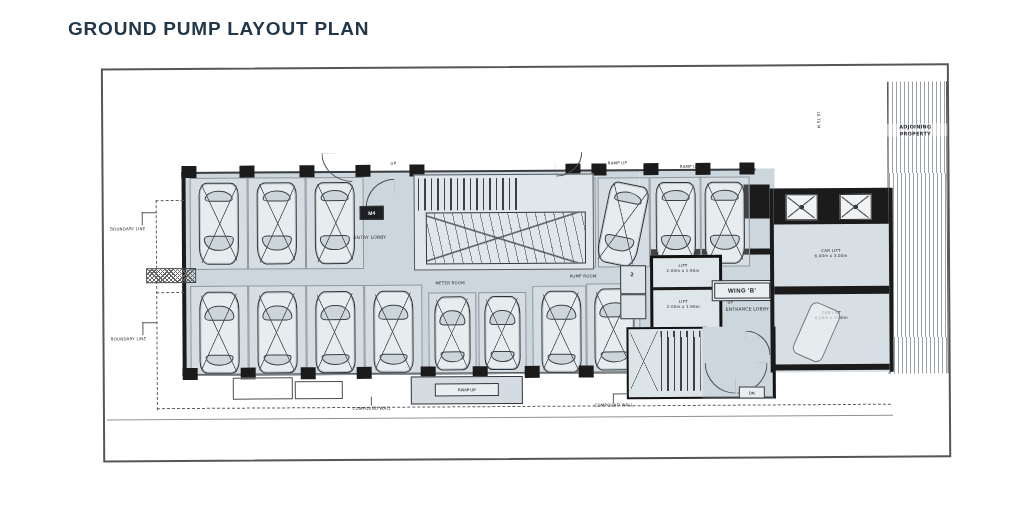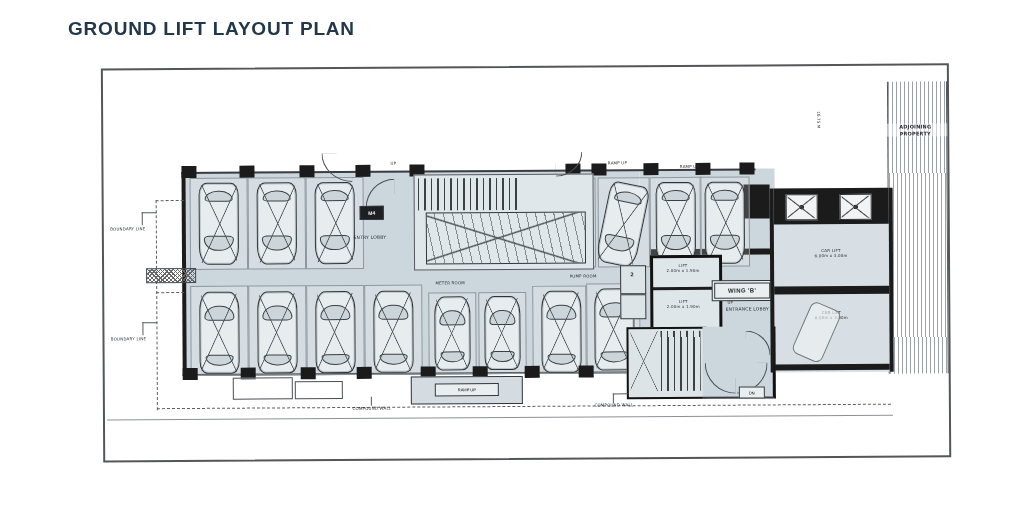--- a/index.html
+++ b/index.html
@@ -78,21 +78,21 @@
       background:linear-gradient(to bottom right,transparent 45%,#3c4246 48%,transparent 51%),
                  linear-gradient(to top right,transparent 45%,#3c4246 48%,transparent 51%),
                  radial-gradient(circle at 50% 50%,#2c3034 0 2px,transparent 2.5px);}
 
   .outline{border:1.5px solid #4a4f54;background:rgba(255,255,255,.5);}
   .ghostcar{position:absolute;border:1px solid #70787e;border-radius:7px;background:rgba(240,243,245,.6);}
 </style>
 </head>
 <body>
 
-<div class="abs" id="page-title">GROUND LIFT LAYOUT PLAN</div>
+<div class="abs" id="page-title">GROUND PUMP LAYOUT PLAN</div>
 
 <div class="abs" id="plan">
 
   <div class="abs" id="sheet-border"></div>
 
   <div class="abs hatchV" style="left:888px;top:84px;width:58px;height:292px;border-left:1px solid #55595d;border-right:1px solid #55595d;"></div>
   <div class="abs t t5" style="left:884px;top:126px;width:64px;background:rgba(255,255,255,.5);">
     <div>ADJOINING</div>
     <div>PROPERTY</div>
   </div>

